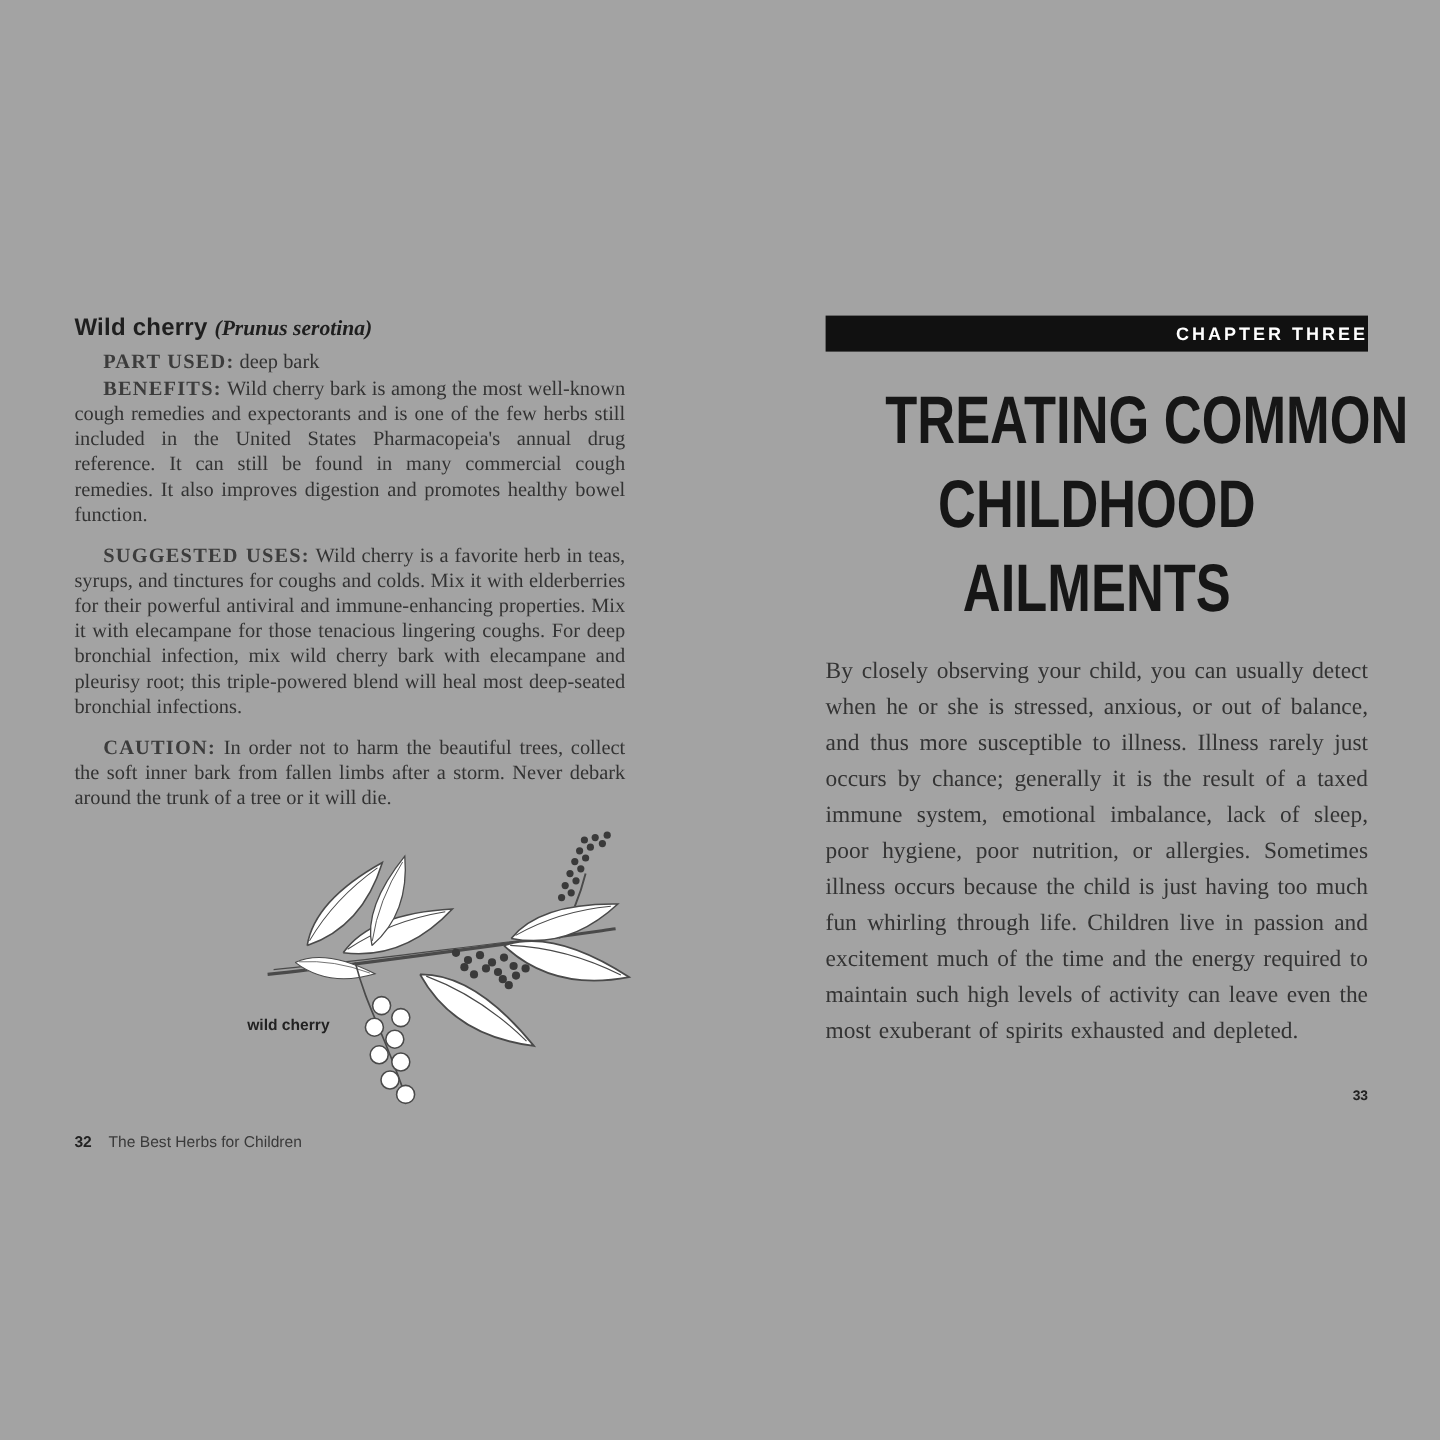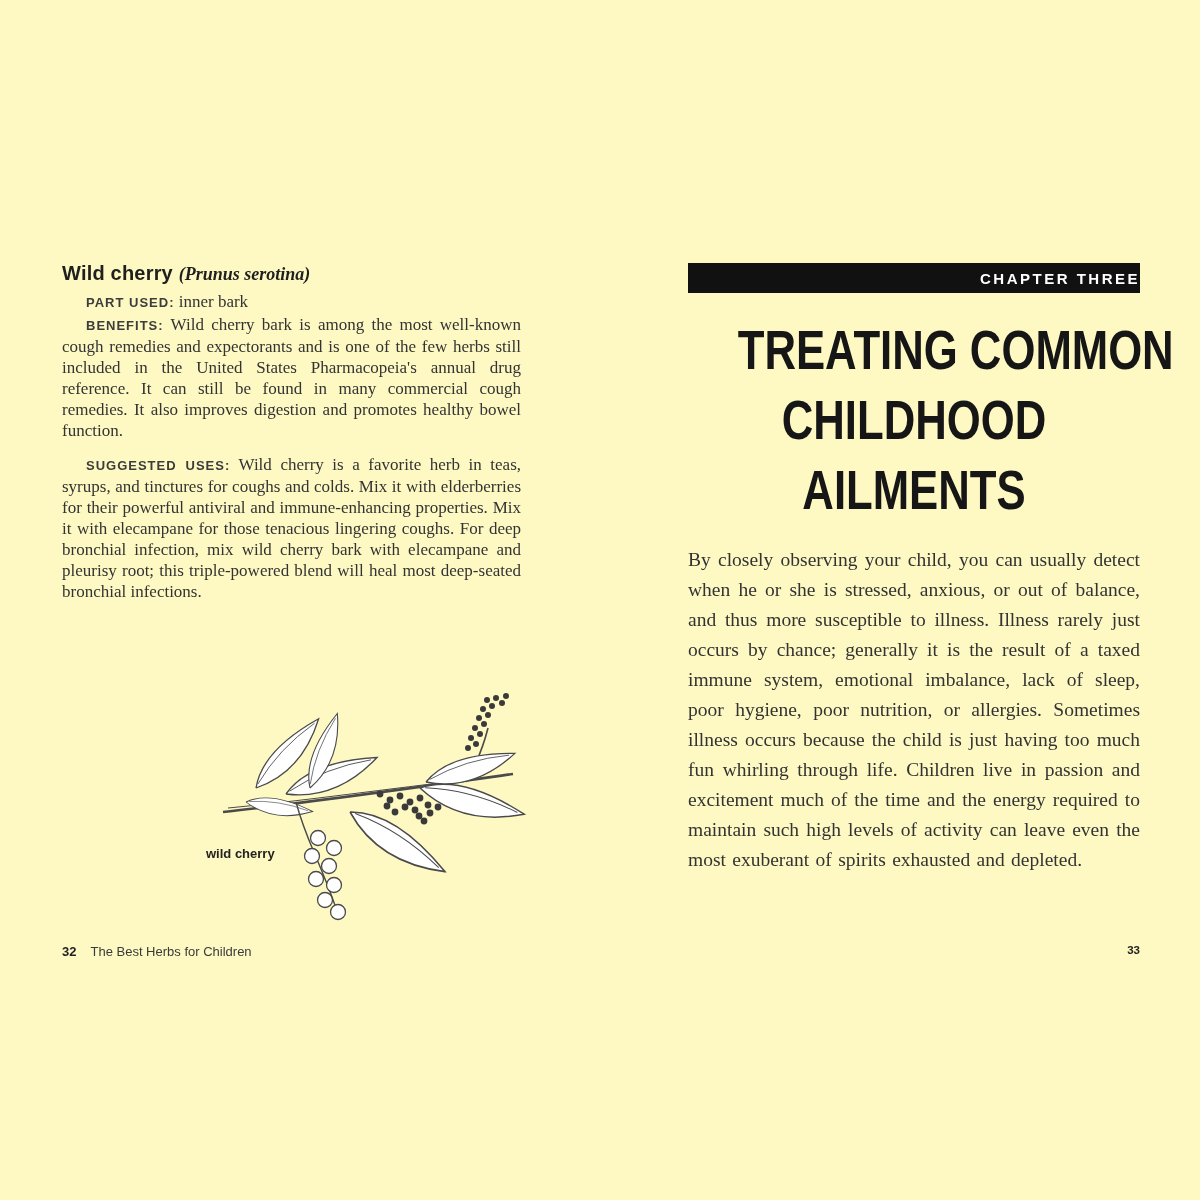--- a/index.html
+++ b/index.html
@@ -1,33 +1,33 @@
 <!DOCTYPE html>
 <html><head>
 <meta charset="utf-8">
 <style>
   html,body { margin:0; padding:0; background:#ffffff; }
   .canvas {
-    position:relative; width:1200px; height:1200px; background:#fef9c3;
+    position:relative; width:1200px; height:1200px; background:#a3a3a3;
     font-family:"Liberation Serif", serif; color:#2e2e2e; overflow:hidden;
   }
 
   
   .left-page { position:absolute; left:62px; top:262px; width:459px; }
   .herb-title {
     margin:0 0 6px 0; font-family:"Liberation Sans", sans-serif;
     font-size:20px; font-weight:700; color:#1f1f1f; letter-spacing:0.2px;
   }
   .herb-title .latin {
     font-family:"Liberation Serif", serif; font-style:italic;
     font-weight:700; font-size:18px; letter-spacing:0;
   }
   .kv-line { margin:0; text-indent:24px; font-size:17px; line-height:22px; color:#333; }
   .sc {
-    font-family:Liberation Sans, sans-serif; font-size:13px;
+    font-family:Liberation Serif, serif; font-size:17px;
     font-weight:700; letter-spacing:1px; color:#3c3c3c;
   }
   .body-p {
     margin:0; text-indent:24px; text-align:justify;
     font-size:17px; line-height:21px; color:#333;
   }
   .body-p + .body-p { margin-top:13px; }
 
   
   .illo { position:absolute; left:168px; top:690px; }
@@ -58,39 +58,40 @@
     line-height:30px; color:#333; word-spacing:1.5px;
   }
 
   
   .footer-left {
     position:absolute; left:62px; top:944px;
     font-family:"Liberation Sans", sans-serif; font-size:13px; color:#3a3a3a;
   }
   .footer-left .pg { font-weight:700; color:#222; margin-right:14px; }
   .footer-right {
-    position:absolute; left:688px; top:944px; width:452px; text-align:right;
+    position:absolute; left:688px; top:908px; width:452px; text-align:right;
     font-family:"Liberation Sans", sans-serif; font-size:11.5px;
     font-weight:700; color:#222;
   }
 </style>
 </head>
 <body>
 
 <div class="canvas">
 
   <div class="left-page">
     <h2 class="herb-title"><span>Wild cherry</span> <span class="latin">(Prunus serotina)</span></h2>
 
-    <p class="kv-line"><span class="sc">PART USED:</span> <span>inner bark</span></p>
+    <p class="kv-line"><span class="sc">PART USED:</span> <span>deep bark</span></p>
 
     <p class="body-p"><span class="sc">BENEFITS:</span> <span>Wild cherry bark is among the most well-known cough remedies and expectorants and is one of the few herbs still included in the United States Pharmacopeia's annual drug reference. It can still be found in many commercial cough remedies. It also improves digestion and promotes healthy bowel function.</span></p>
 
     <p class="body-p"><span class="sc">SUGGESTED USES:</span> <span>Wild cherry is a favorite herb in teas, syrups, and tinctures for coughs and colds. Mix it with elderberries for their powerful antiviral and immune-enhancing properties. Mix it with elecampane for those tenacious lingering coughs. For deep bronchial infection, mix wild cherry bark with elecampane and pleurisy root; this triple-powered blend will heal most deep-seated bronchial infections.</span></p>
 
+    <p class="body-p"><span class="sc">CAUTION:</span> <span>In order not to harm the beautiful trees, collect the soft inner bark from fallen limbs after a storm. Never debark around the trunk of a tree or it will die.</span></p>
   </div>
 
   <div class="illo">
     <svg width="368" height="232" viewBox="0 0 368 232" fill="none" xmlns="http://www.w3.org/2000/svg">
       <g stroke="#4a4a4a">
 
         <path d="M55,122 C130,114 230,100 345,84" stroke-width="2.6" fill="none"></path>
         <path d="M60,118 C135,111 225,98 298,90" stroke-width="1" fill="none"></path>
 
         <path d="M298,92 Q313,66 320,38" stroke-width="1.6" fill="none"></path>

